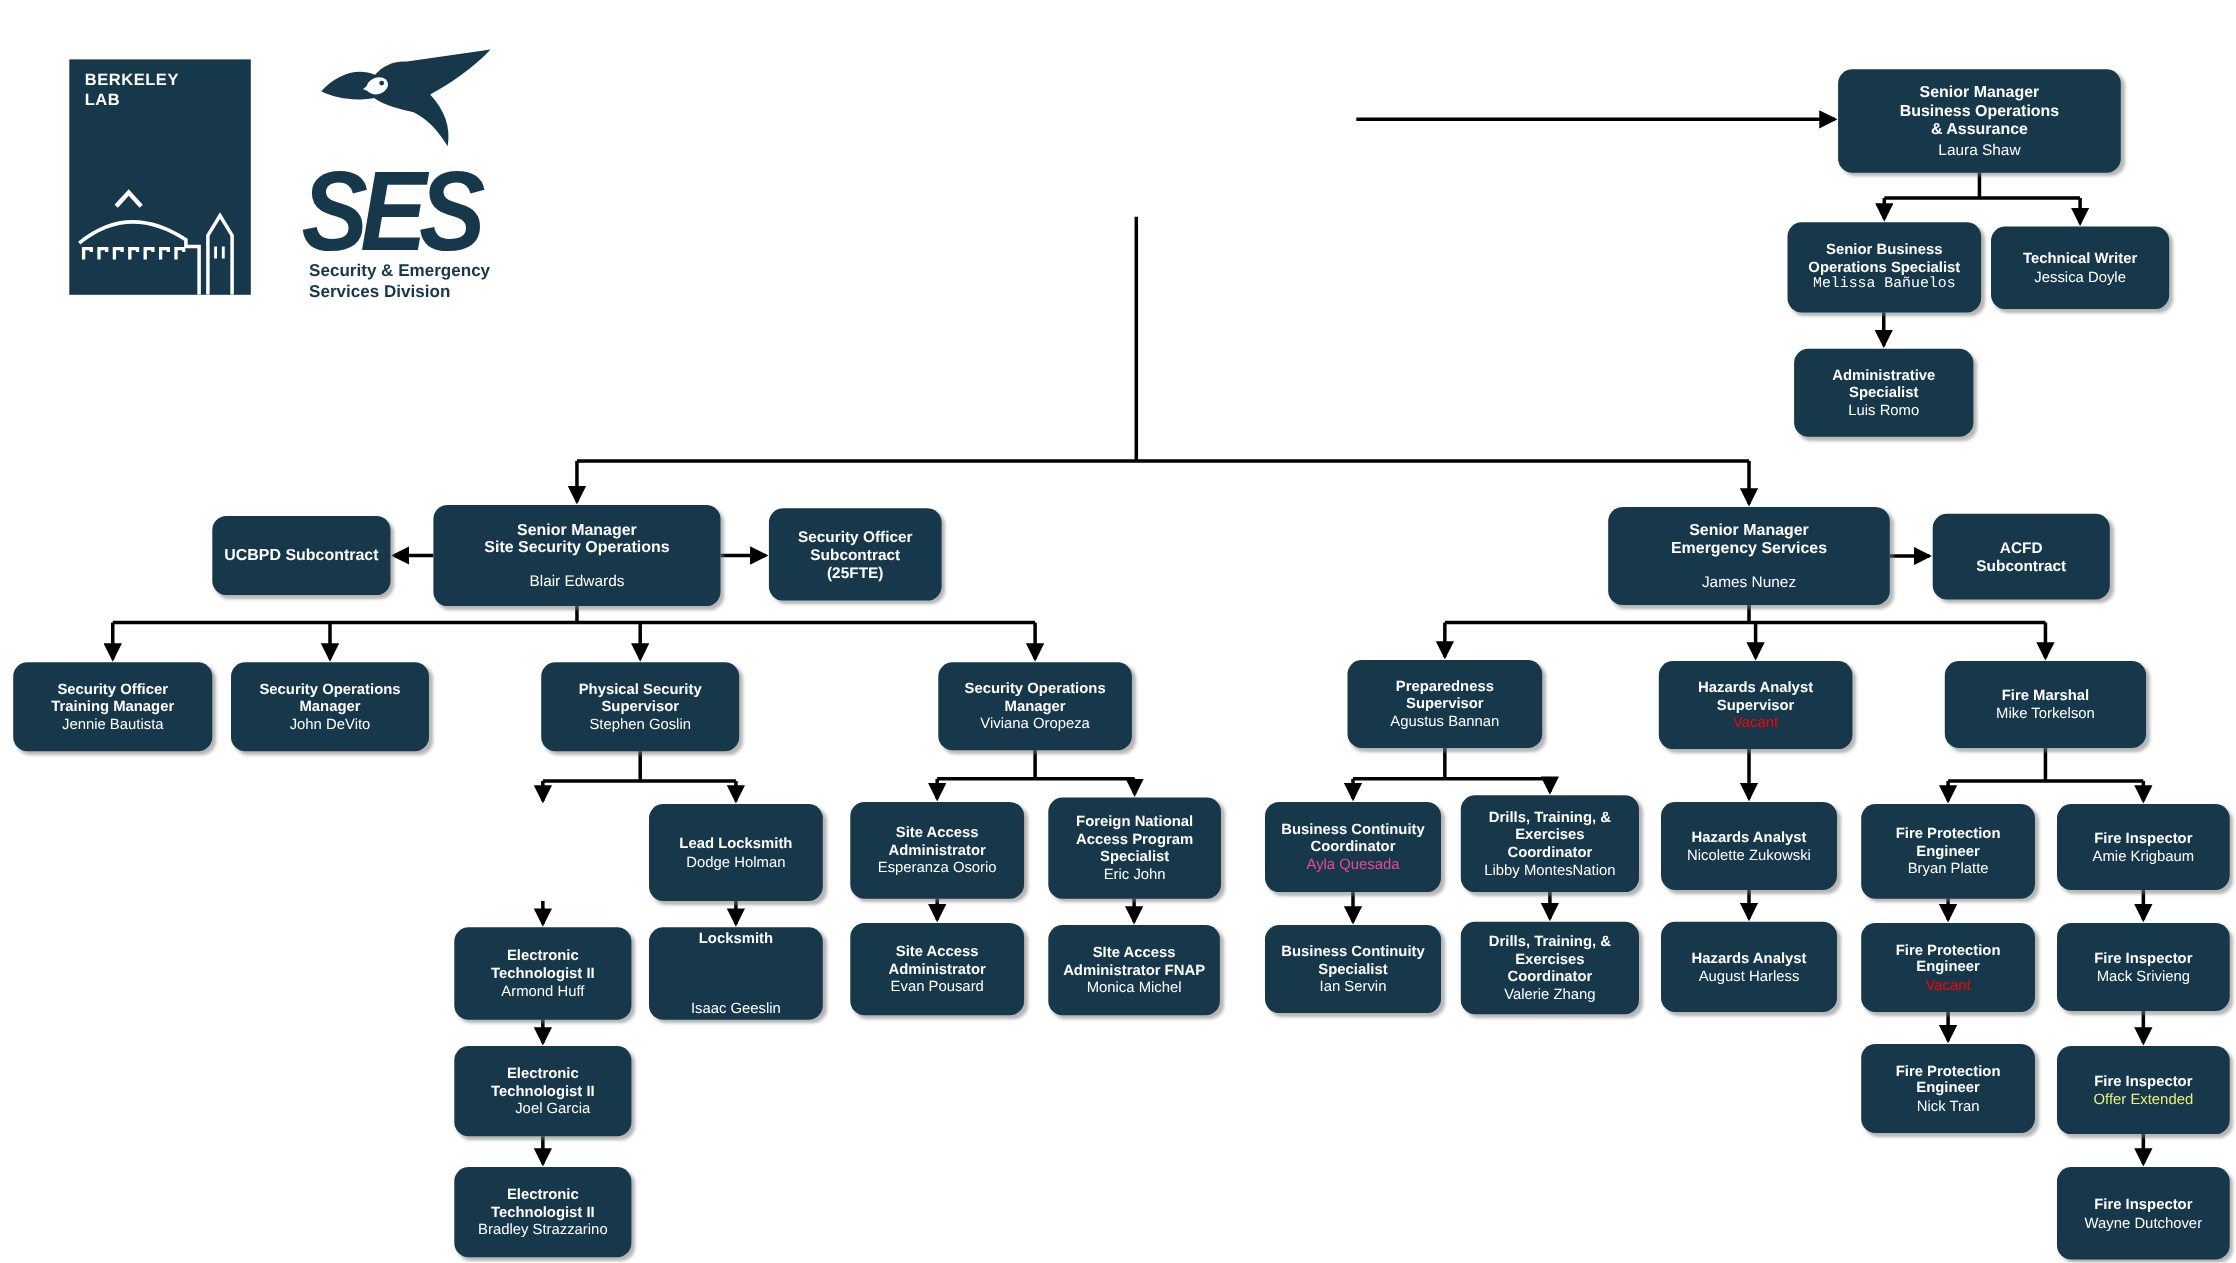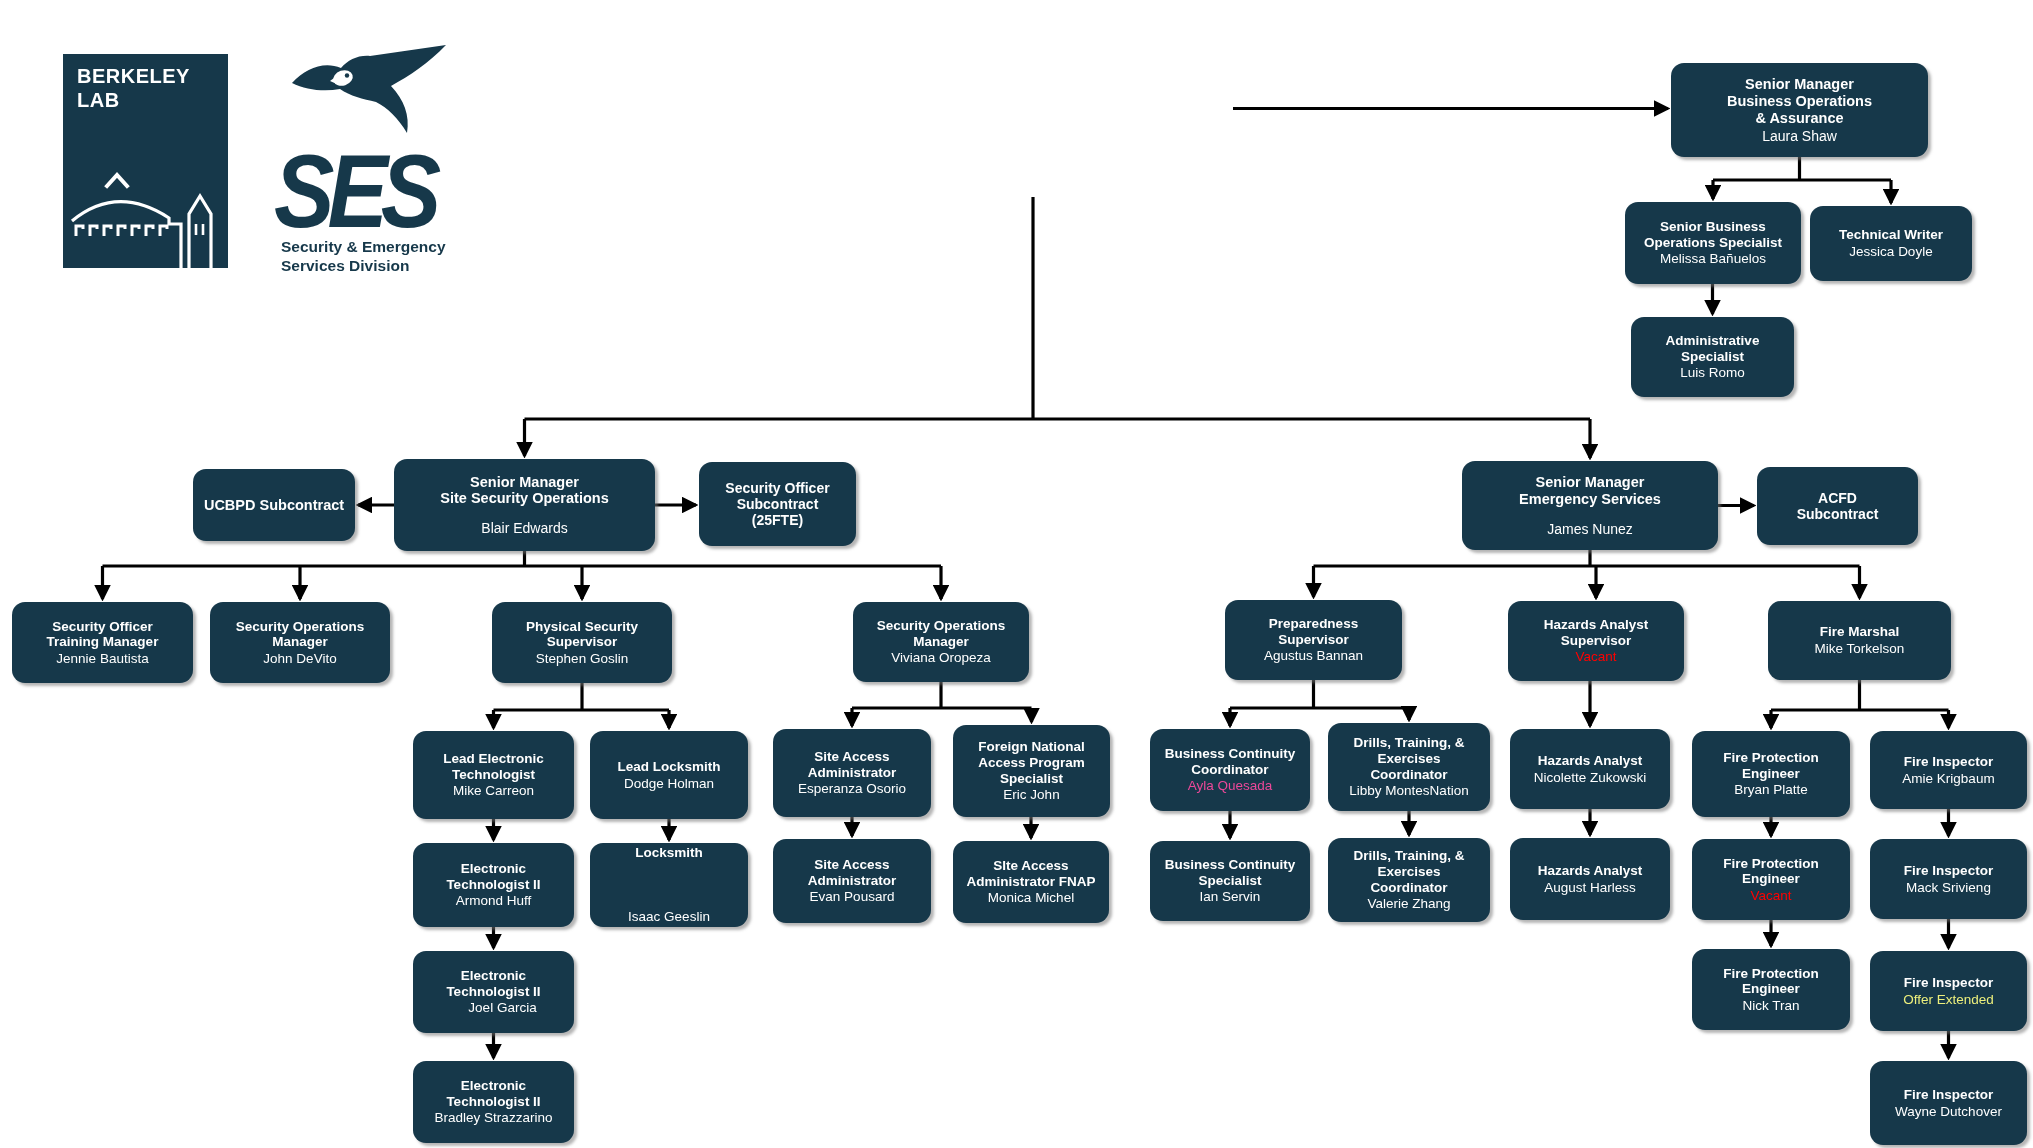--- a/index.html
+++ b/index.html
@@ -13,21 +13,21 @@
     position:absolute;border-radius:13px;color:#fff;
     display:flex;flex-direction:column;align-items:center;justify-content:center;
     text-align:center;line-height:1.16;padding:4px 6px;box-sizing:border-box;
     box-shadow:3px 3px 3px rgba(120,120,120,.55);
   }
   .nt{font-weight:700;white-space:pre-line;font-size:13.5px;}
   .nn{font-weight:400;font-size:13.5px;margin-top:1px;white-space:pre-line;}
   
   .logo-berkeley{position:absolute;left:63px;top:54px;width:165px;height:214px;z-index:2;}
   .bl-square{position:absolute;inset:0;}
-  .bl-text{position:absolute;left:14px;top:10px;color:#fff;font-weight:700;font-size:20px;line-height:1.2;letter-spacing:.5px;z-index:3;}
+  .bl-text{position:absolute;left:14px;top:10px;color:#fff;font-weight:700;font-size:15px;line-height:1.2;letter-spacing:.5px;z-index:3;}
   .bl-art{position:absolute;inset:0;z-index:3;}
   
   .logo-ses{position:absolute;left:278px;top:40px;width:205px;height:240px;z-index:2;}
   .ses-bird{position:absolute;left:8px;top:2px;}
   .ses-acronym{
     position:absolute;left:-4px;top:100px;font-size:103px;line-height:1;
     font-weight:800;font-style:italic;letter-spacing:-8px;
     transform:scaleX(.88);transform-origin:left top;
   }
   .ses-tagline{position:absolute;left:3px;top:198px;font-weight:700;font-size:15.5px;line-height:1.22;}
@@ -145,21 +145,21 @@
   <div id="nodes">
       <div class="node" style="left: 1671px; top: 63px; width: 257px; height: 94px; background: rgb(22, 56, 74);">
         <div class="nt" style="font-size: 14.5px;">Senior Manager
 Business Operations
 &amp; Assurance</div>
         <div class="nn" style="font-size: 14px; color: rgb(255, 255, 255);">Laura Shaw</div>
       </div>
       <div class="node" style="left: 1625px; top: 202px; width: 176px; height: 82px; background: rgb(22, 56, 74);">
         <div class="nt">Senior Business
 Operations Specialist</div>
-        <div class="nn" style="color: rgb(255, 255, 255);">Melissa Bañuelos</div>
+        <div class="nn" style="color: rgb(255, 255, 255); font-family: Liberation Mono, monospace;">Melissa Bañuelos</div>
       </div>
       <div class="node" style="left: 1810px; top: 206px; width: 162px; height: 75px; background: rgb(22, 56, 74);">
         <div class="nt">Technical Writer</div>
         <div class="nn" style="color: rgb(255, 255, 255);">Jessica Doyle</div>
       </div>
       <div class="node" style="left: 1631px; top: 317px; width: 163px; height: 80px; background: rgb(22, 56, 74);">
         <div class="nt">Administrative
 Specialist</div>
         <div class="nn" style="color: rgb(255, 255, 255);">Luis Romo</div>
       </div>
@@ -197,25 +197,20 @@
       </div>
       <div class="node" style="left: 492px; top: 602px; width: 180px; height: 81px; background: rgb(22, 56, 74);">
         <div class="nt">Physical Security
 Supervisor</div>
         <div class="nn" style="color: rgb(255, 255, 255);">Stephen Goslin</div>
       </div>
       <div class="node" style="left: 853px; top: 602px; width: 176px; height: 80px; background: rgb(22, 56, 74);">
         <div class="nt">Security Operations
 Manager</div>
         <div class="nn" style="color: rgb(255, 255, 255);">Viviana Oropeza</div>
-      </div>
-      <div class="node" style="left: 413px; top: 731px; width: 161px; height: 88px; background: rgb(22, 56, 74);">
-        <div class="nt">Lead Electronic
-Technologist</div>
-        <div class="nn" style="color: rgb(255, 255, 255);">Mike Carreon</div>
       </div>
       <div class="node" style="left: 590px; top: 731px; width: 158px; height: 88px; background: rgb(22, 56, 74);">
         <div class="nt">Lead Locksmith</div>
         <div class="nn" style="color: rgb(255, 255, 255);">Dodge Holman</div>
       </div>
       <div class="node" style="left: 413px; top: 843px; width: 161px; height: 84px; background: rgb(22, 56, 74);">
         <div class="nt">Electronic
 Technologist II</div>
         <div class="nn" style="color: rgb(255, 255, 255);">Armond Huff</div>
       </div>

